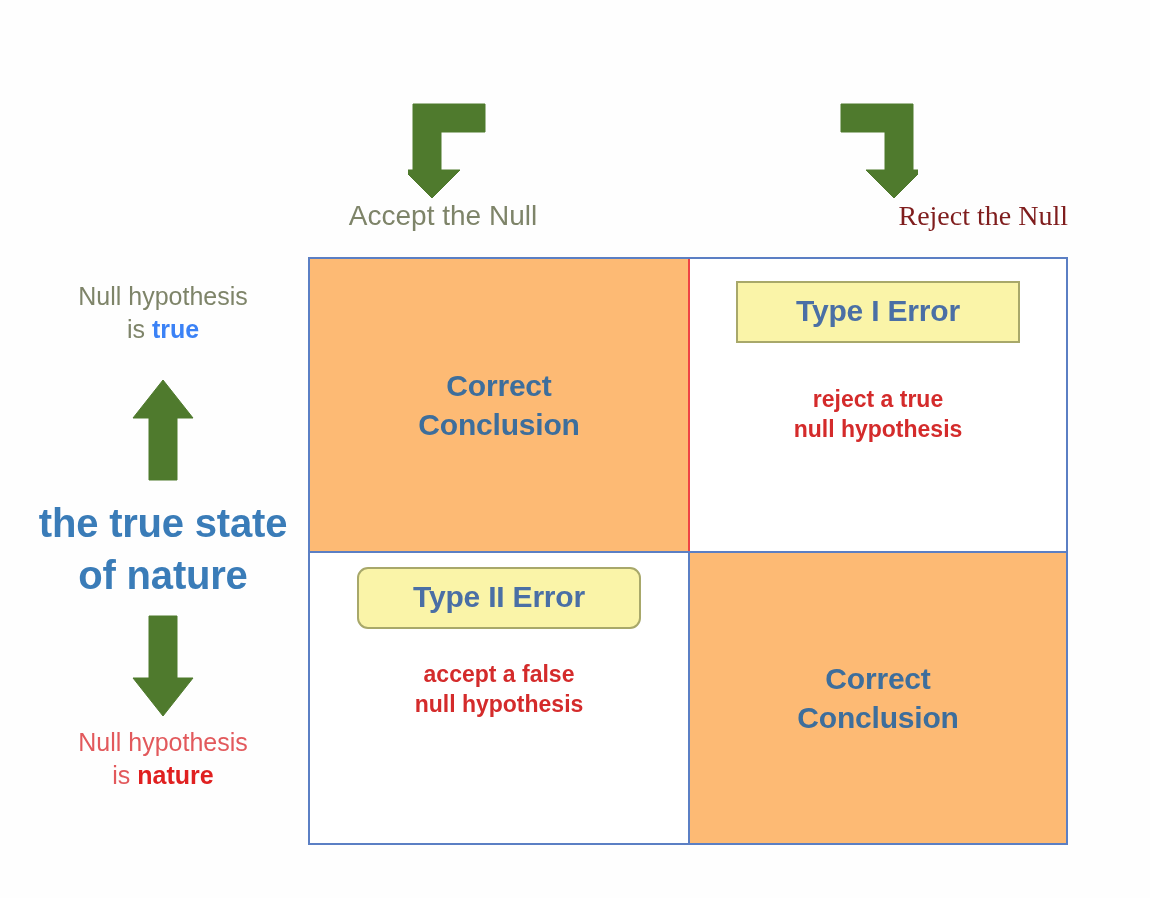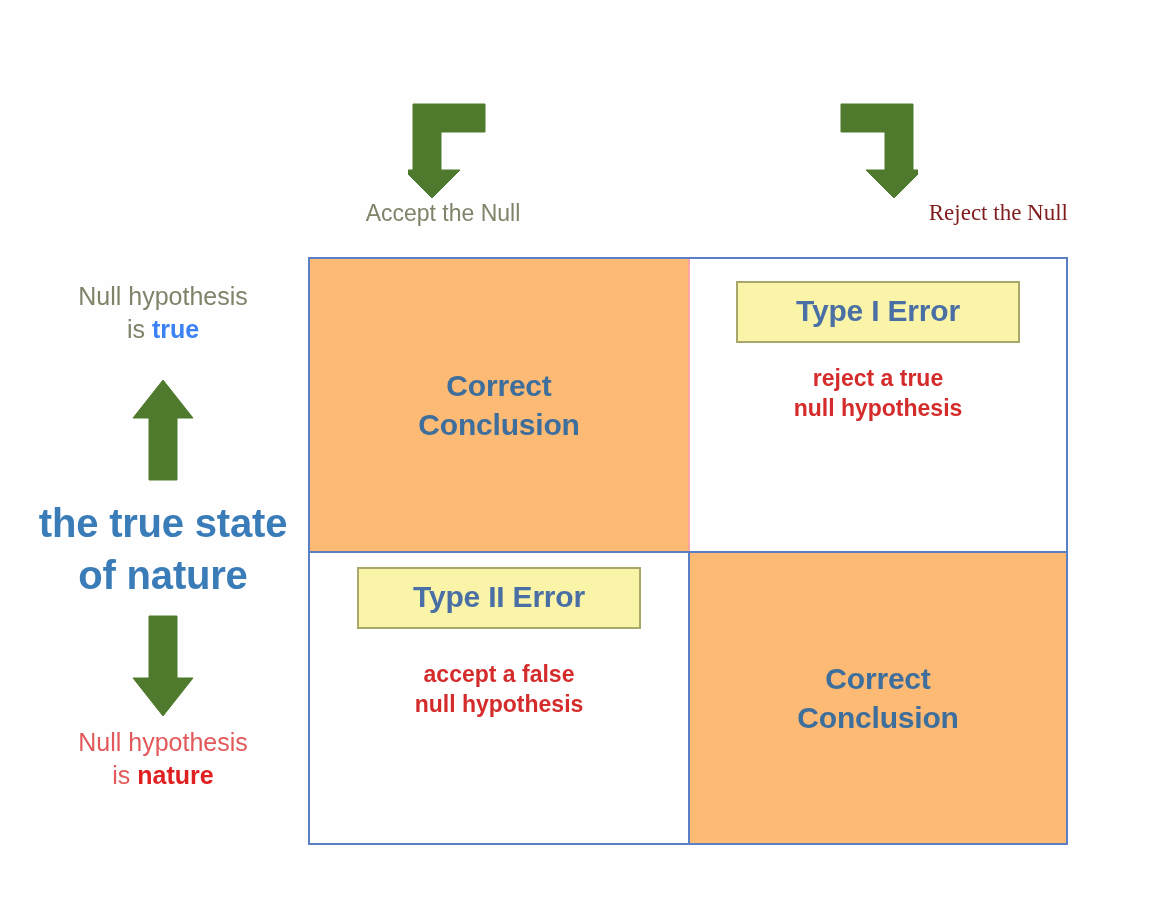--- a/index.html
+++ b/index.html
@@ -43,21 +43,21 @@
     position: absolute;
     width: 80px;
     height: 100px;
   }
   #elbow-left  { left: 408px; top: 100px; }
   #elbow-right { left: 838px; top: 100px; }
 
   
   .col-label {
     position: absolute;
-    font-size: 23px;
+    font-size: 28px;
     font-weight: normal;
     white-space: nowrap;
   }
   #col-label-left {
     left: 318px;
     top: 200px;
     width: 250px;
     text-align: center;
     color: #7e8469;
   }
@@ -134,21 +134,21 @@
     position: relative;
     box-sizing: border-box;
     background: #ffffff;
     display: flex;
     flex-direction: column;
     align-items: center;
   }
   .cell.green {
     background: #fdba74;
   }
-  .cell-tr { border-left: 2px solid #fca5a5; }
+  .cell-tr { border-left: 2px solid #ef4444; }
   .cell-bl { border-top: 2px solid #5b7fc4; }
   .cell-br { border-left: 2px solid #5b7fc4; border-top: 2px solid #5b7fc4; }
 
   .correct-text {
     margin: auto;
     text-align: center;
     font-size: 30px;
     font-weight: bold;
     line-height: 1.3;
     color: #3d6e9c;
@@ -161,24 +161,24 @@
     border: 2px solid #a8a86a;
     box-sizing: border-box;
     font-size: 30px;
     font-weight: bold;
     color: #4a6fa5;
     text-align: center;
     letter-spacing: -0.2px;
     padding: 11px 0 13px 0;
     width: 284px;
   }
-  .cell-bl .error-badge { width: 284px; margin-top: 14px; }
+  .cell-bl .error-badge { width: 284px; margin-top: 14px; border-radius: 11px; }
 
   .error-desc {
-    margin-top: 20px;
+    margin-top: 41px;
     text-align: center;
     font-size: 23px;
     font-weight: bold;
     line-height: 1.32;
     color: #d42b2b;
   }
   .cell-bl .error-desc { margin-top: 30px; }
 </style>
 </head>
 <body>

